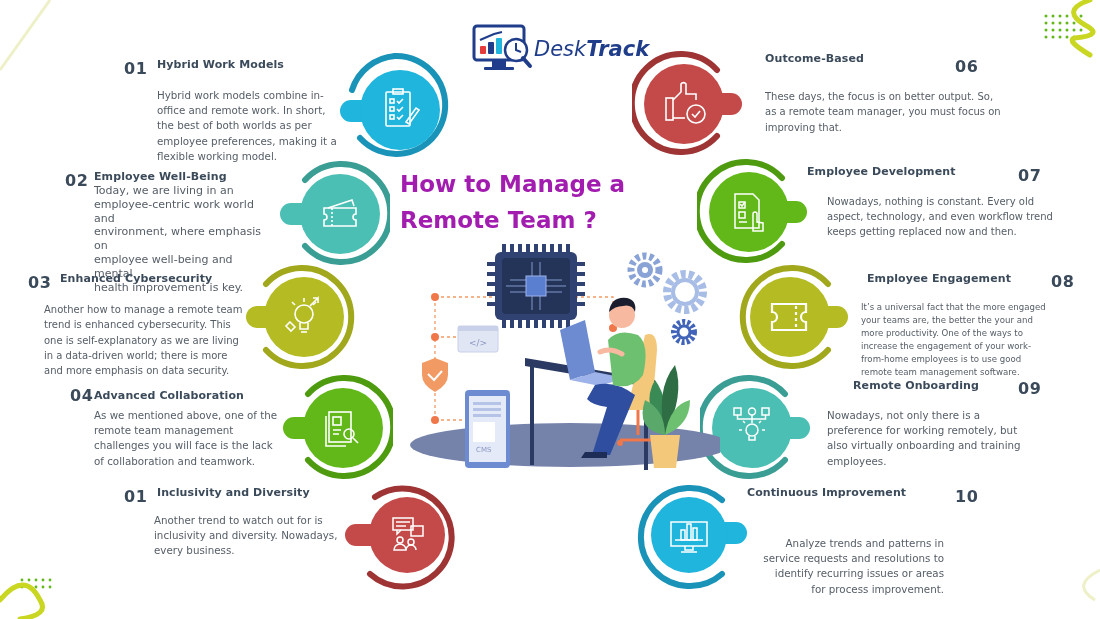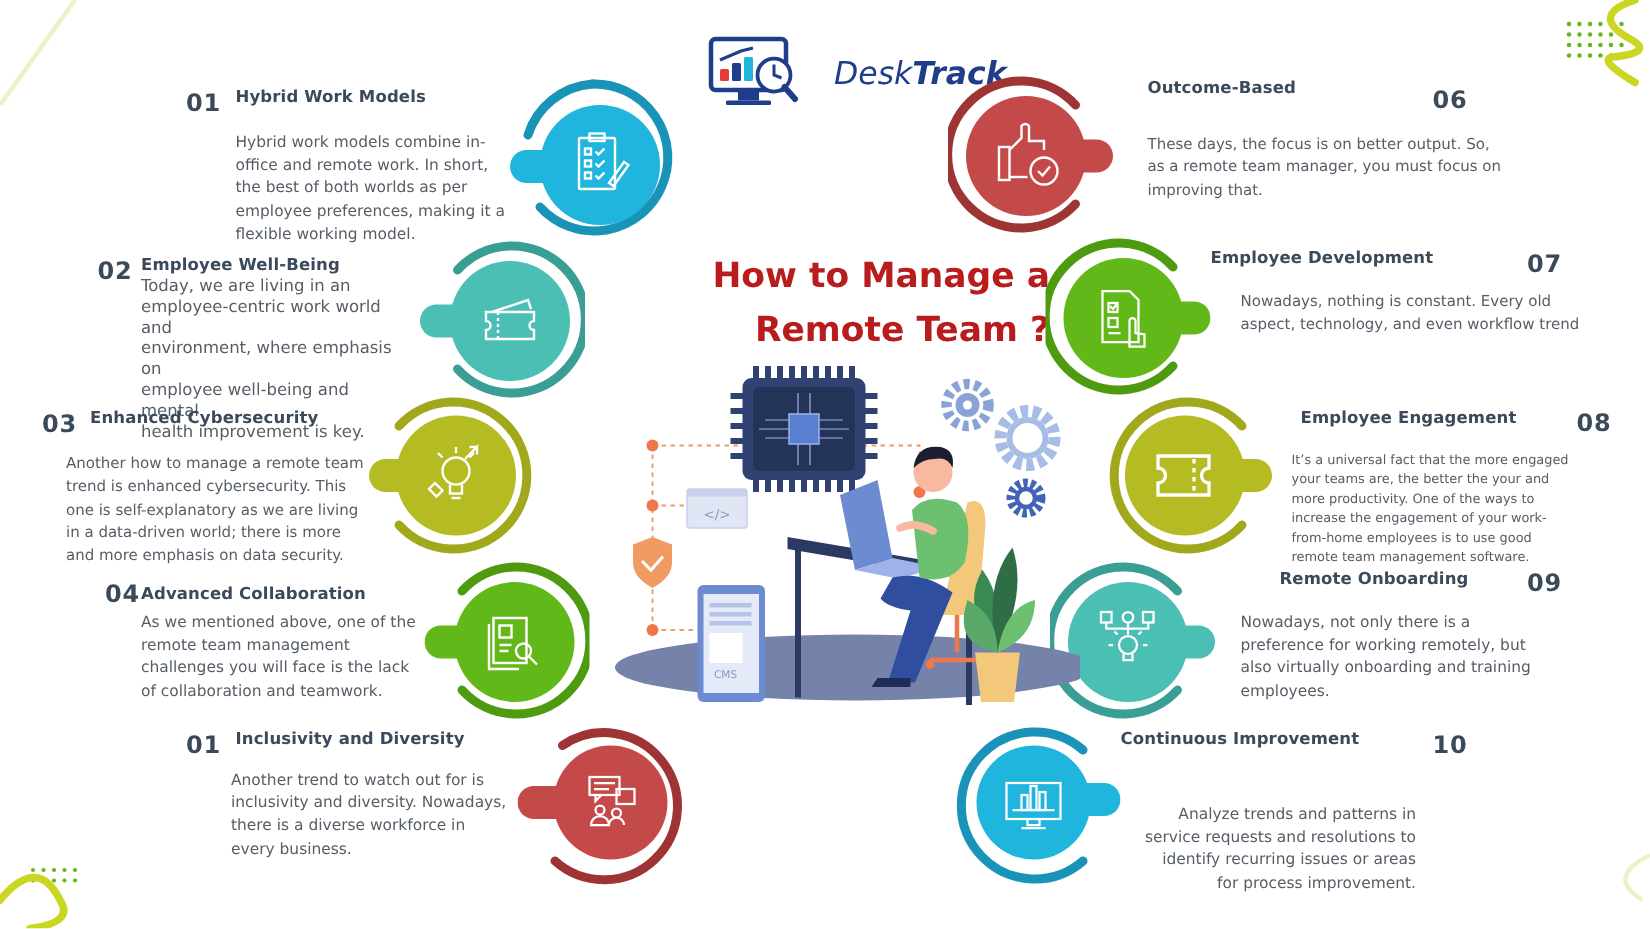--- a/index.html
+++ b/index.html
@@ -8,22 +8,22 @@
   .abs{position:absolute}
   .num{font-weight:bold;color:#3b4a5a;font-size:16px;letter-spacing:0.5px}
   .ttl{font-weight:bold;color:#3b4a5a;font-size:11px;letter-spacing:0.1px}
   .desc{color:#555d66;font-size:10.3px;line-height:15.2px}
   .desc.sm{font-size:8.6px;line-height:13px}
   .r{text-align:right}
   
   .badge{position:absolute;width:110px;height:110px}
   .badge svg{width:110px;height:110px;display:block}
   .deco{position:absolute}
-  .main-title{position:absolute;left:400px;top:166px;width:300px;text-align:right;font-weight:bold;font-size:23px;line-height:36px;color:#b91c1c}
-  .logo{position:absolute;left:472px;top:24px;display:flex;align-items:center;gap:22px}
+  .main-title{position:absolute;left:400px;top:166px;width:300px;text-align:left;font-weight:bold;font-size:23px;line-height:36px;color:#a21caf}
+  .logo{position:absolute;left:472px;top:24px;display:flex;align-items:center;gap:0}
   .logo-text{font-size:21px;color:#1f3d8a;font-style:italic}
   .logo-text b{font-weight:bold}
 </style>
 </head>
 <body>
 
 <svg class="deco" style="left:0;top:0" width="60" height="80" viewBox="0 0 60 80">
   <path d="M0 70 L50 0" stroke="#eef0c8" stroke-width="3" fill="none"></path>
 </svg>
 <svg class="deco" style="left:1030px;top:0" width="70" height="65" viewBox="0 0 70 65">
@@ -193,21 +193,20 @@
       <path d="M70 66 l5 5"></path>
     </g>
   </svg>
 </div>
 
 <div class="abs num" style="left:124px;top:487px">01</div>
 <div class="abs ttl" style="left:157px;top:486px">Inclusivity and Diversity</div>
 <div class="abs desc" style="left:154px;top:513px;width:190px">
   <div>Another trend to watch out for is</div>
     <div>inclusivity and diversity. Nowadays,</div>
-    <div>there is a diverse workforce in</div>
     <div>every business.</div>
 </div>
 <div class="badge" style="left:345px;top:482px">
   <svg viewBox="0 0 110 110">
     <path d="M30 15 A49 49 0 1 1 25 92" stroke="#9e3434" stroke-width="6" fill="none" stroke-linecap="round"></path>
     <rect x="0" y="42" width="50" height="22" rx="11" fill="#c44a4a"></rect>
     <circle cx="62" cy="53" r="38" fill="#c44a4a"></circle>
     <g stroke="#fff" stroke-width="1.5" fill="none">
       <rect x="48" y="36" width="20" height="12"></rect>
         <path d="M52 48 v4 l4 -4"></path>
@@ -243,20 +242,21 @@
       <path d="M60 66 l3 3 l5 -6"></path>
     </g>
   </svg>
 </div>
 
 <div class="abs ttl" style="left:807px;top:165px">Employee Development</div>
 <div class="abs num" style="left:1018px;top:166px">07</div>
 <div class="abs desc" style="left:827px;top:194px;width:230px;font-size:10px;line-height:15px">
   <div>Nowadays, nothing is constant. Every old</div>
     <div>aspect, technology, and even workflow trend</div>
+    <div>keeps getting replaced now and then.</div>
 </div>
 <div class="badge" style="left:697px;top:156px">
   <svg viewBox="0 0 110 110">
     <path d="M85 22 A49 49 0 1 0 85 88" stroke="#4f9b10" stroke-width="6" fill="none" stroke-linecap="round"></path>
     <rect x="60" y="45" width="50" height="22" rx="11" fill="#62b818"></rect>
     <circle cx="52" cy="56" r="40" fill="#62b818"></circle>
     <g stroke="#fff" stroke-width="1.5" fill="none">
       <path d="M38 38 h18 l6 6 v28 h-24 z"></path>
       <rect x="42" y="46" width="6" height="6"></rect>
         <path d="M43 48 l2 2 l3 -4"></path>

